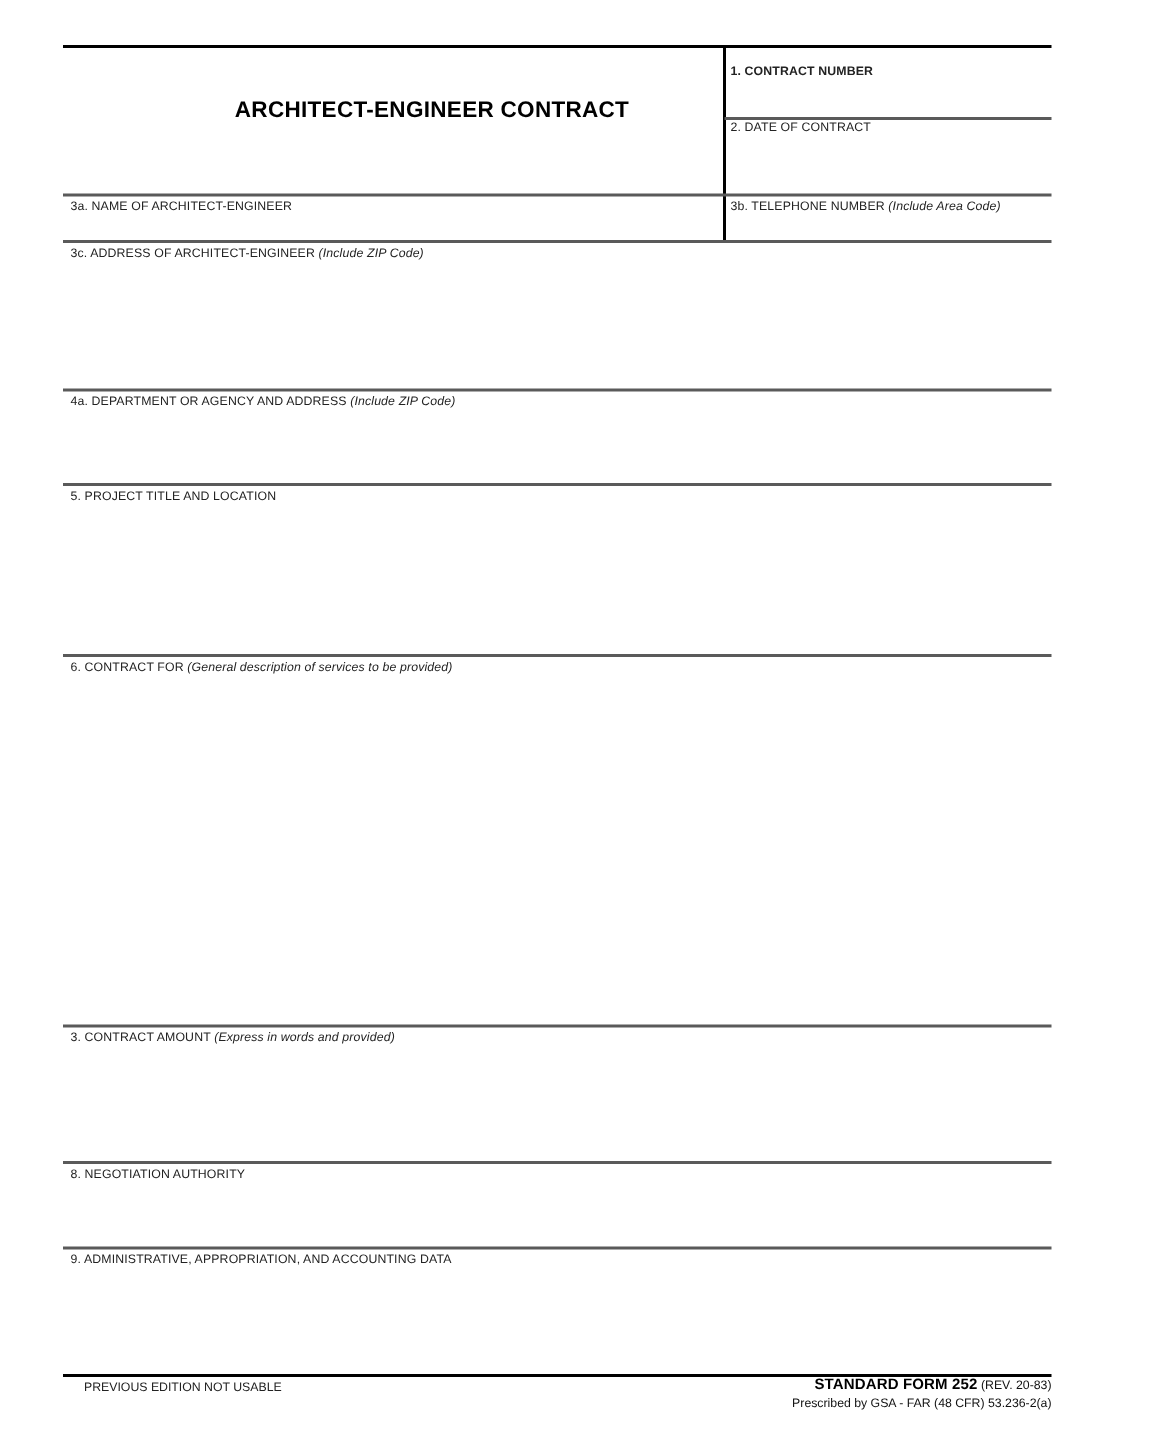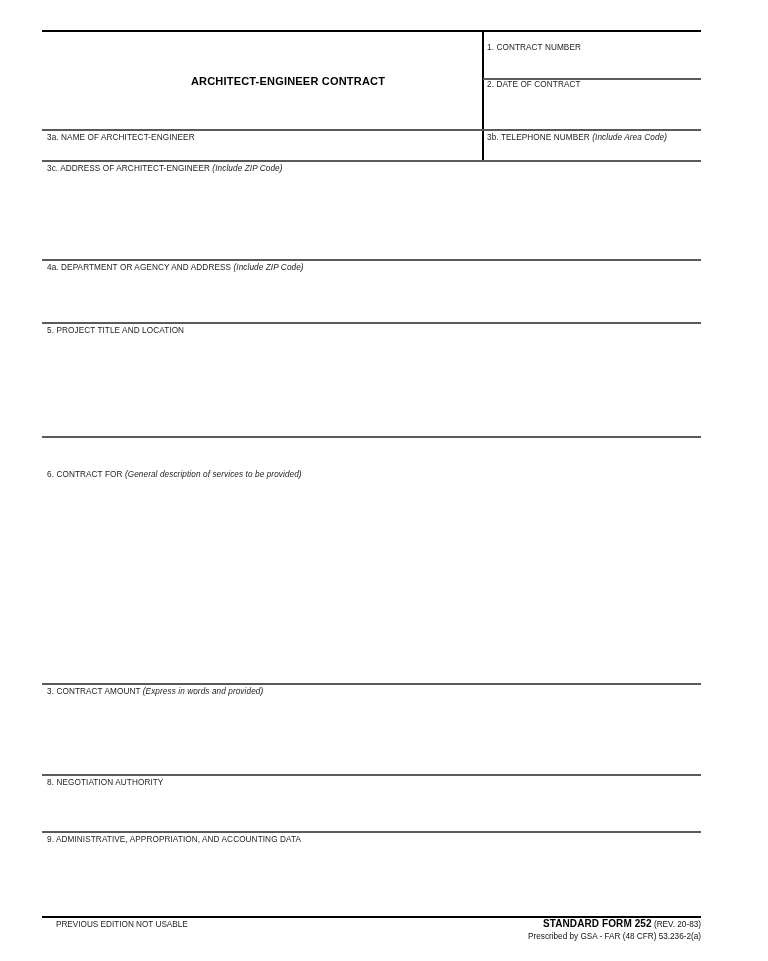--- a/index.html
+++ b/index.html
@@ -57,26 +57,25 @@
     letter-spacing: 0.1px;
     color: #222222;
     white-space: nowrap;
   }
   .caption .hint {
     font-style: italic;
   }
 
   .form-title {
     position: absolute;
-    font-size: 11px;
+    font-size: 15px;
     font-weight: bold;
     letter-spacing: 0.2px;
     color: #000000;
     white-space: nowrap;
-    margin-top: 10px;
   }
 
   
   .footer-left {
     position: absolute;
     font-size: 8.2px;
     color: #222222;
     white-space: nowrap;
     margin-left: 12px;
   }
@@ -115,21 +114,21 @@
 </style>
 </head>
 <body>
 
 <div class="form-sheet">
 
   <div class="rule thick" style="top:0;"></div>
 
   <div class="vrule" style="left:440px; top:0; height:130px;"></div>
 
-  <div class="caption" style="left:445px; top:13px;">1.  CONTRACT NUMBER</div>
+  <div class="caption" style="left:445px; top:13px;font-weight:bold;">1.  CONTRACT NUMBER</div>
   <div class="fill-area" style="left:443px; top:24px; width:216px; height:22px;"></div>
 
   <div class="rule med" style="top:48px; left:441px; width:218px;"></div>
 
   <div class="caption" style="left:445px; top:50px;">2.  DATE OF CONTRACT</div>
   <div class="fill-area" style="left:443px; top:61px; width:216px; height:22px;"></div>
 
   <div class="rule med" style="top:99px;"></div>
 
   <div class="form-title" style="left:61px; top:35px; width:370px; text-align:center;">ARCHITECT-ENGINEER CONTRACT</div>
@@ -156,21 +155,21 @@
   </div>
   <div class="fill-area" style="left:3px; top:245px; width:653px; height:44px;"></div>
 
   <div class="rule med" style="top:292px;"></div>
 
   <div class="caption" style="left:5px; top:296px;">5.  PROJECT TITLE AND LOCATION</div>
   <div class="fill-area" style="left:3px; top:308px; width:653px; height:96px;"></div>
 
   <div class="rule med" style="top:406px;"></div>
 
-  <div class="caption" style="left:5px; top:410px;margin-top:30px;">
+  <div class="caption" style="left:5px; top:410px;">
     <span>6.  CONTRACT FOR </span><span class="hint">(General description of services to be provided)</span>
   </div>
   <div class="fill-area" style="left:3px; top:422px; width:653px; height:228px;"></div>
 
   <div class="rule med" style="top:653px;"></div>
 
   <div class="caption" style="left:5px; top:657px;">
     <span>3.  CONTRACT AMOUNT </span><span class="hint">(Express in words and provided)</span>
   </div>
   <div class="fill-area" style="left:3px; top:669px; width:653px; height:70px;"></div>

